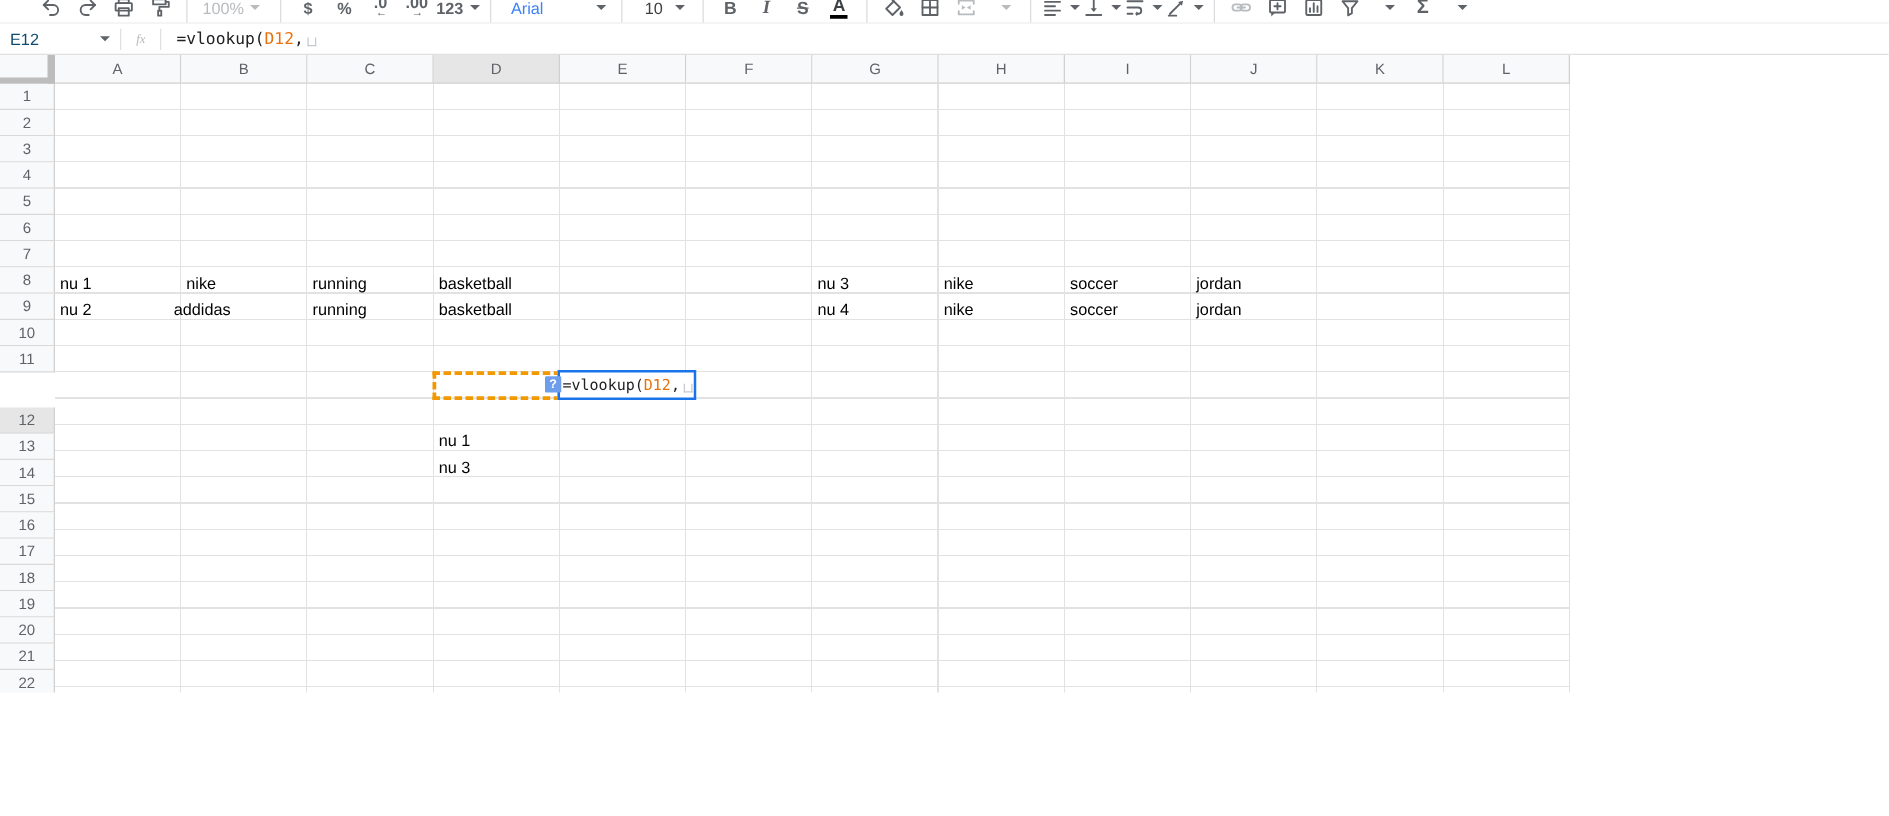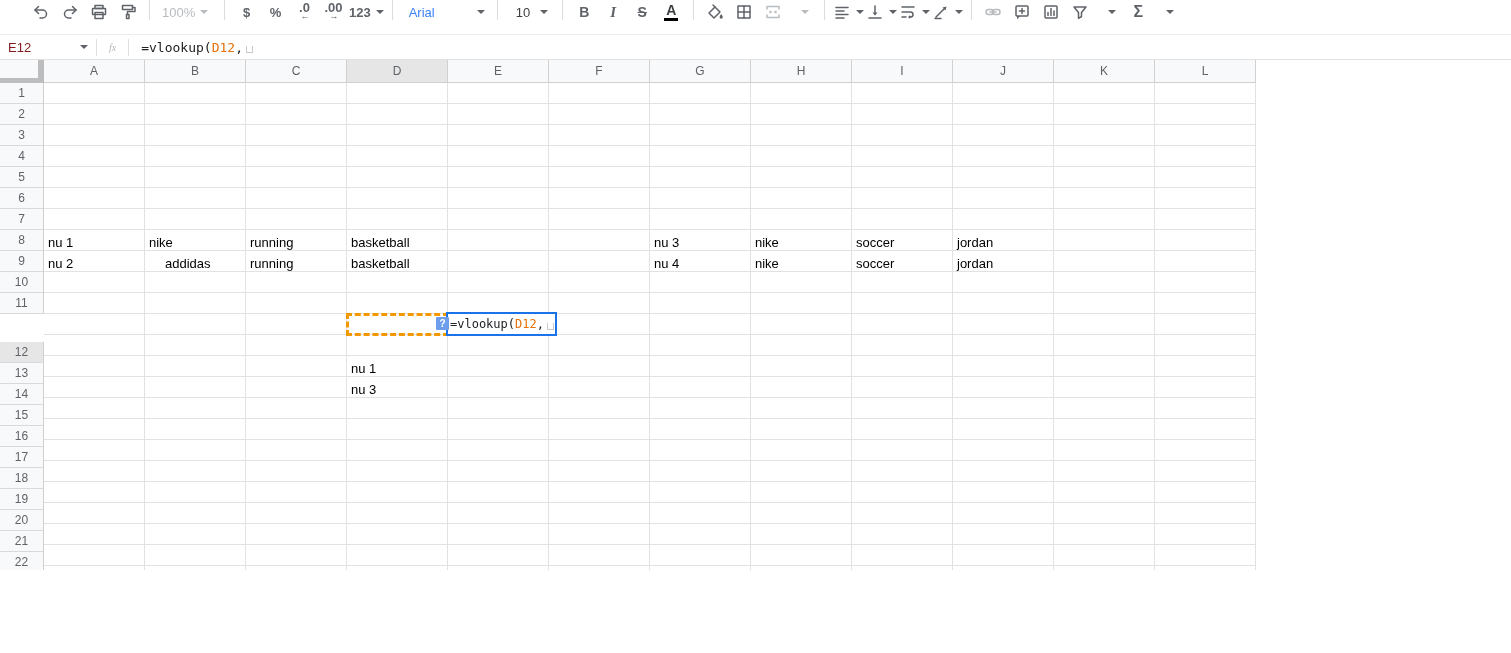--- a/index.html
+++ b/index.html
@@ -4,21 +4,21 @@
 <style>
   * { box-sizing: border-box; }
   html,body { margin:0; padding:0; }
   body {
     width:1511px; height:653px; background:#fff; overflow:hidden;
     font-family:"Liberation Sans", sans-serif; color:#202124;
     position:relative;
   }
   
   .toolbar {
-    height:35px; display:flex; align-items:flex-start; padding-left:26px;
+    height:19px; display:flex; align-items:flex-end; padding-left:26px;
     border-bottom:1px solid #ececec; background:#fff;
   }
   .btn {
     min-width:27px; height:24px; display:flex; align-items:center; justify-content:center;
     color:#5f6368; font-size:13px; margin:0 1px; border-radius:2px; position:relative;
     cursor:default; flex:none;
   }
   .btn svg { display:block; }
   .btn svg .st { fill:none; stroke:#5f6368; stroke-width:1.5; stroke-linecap:round; stroke-linejoin:round; }
   .btn svg .fi { fill:#5f6368; stroke:none; }
@@ -38,21 +38,21 @@
   .bold-b { font-weight:bold; font-size:14px; color:#5f6368; }
   .ital-i { font-family:"Liberation Serif", serif; font-style:italic; font-size:15px; font-weight:bold; color:#5f6368; }
   .strike-s { font-size:14px; font-weight:bold; text-decoration:line-through; color:#5f6368; }
   .tcolor-a { display:flex; flex-direction:column; align-items:center; }
   .tcolor-a .a { font-size:14px; font-weight:bold; color:#3c4043; line-height:14px; }
   .tcolor-a .bar { width:14px; height:3px; background:#000; margin-top:1px; }
   .sigma { font-size:16px; color:#5f6368; font-weight:bold; }
   
   .fbar { height:25px; display:flex; align-items:center; border-bottom:1px solid #e0e0e0; background:#fff; }
   .namebox { width:96px; display:flex; align-items:center; justify-content:space-between;
-             padding:0 8px; font-size:13px; color:#7f1d1d; height:100%; }
+             padding:0 8px; font-size:13px; color:#0c4a6e; height:100%; }
   .fx { font-family:"Liberation Serif", serif; font-style:italic; color:#b4b7ba; font-size:10px;
         padding:0 12px; }
   .fsep { width:1px; height:17px; background:#e0e0e0; }
   .ftext { font-family:"DejaVu Sans Mono", monospace; font-size:13px; margin-left:12px;
            display:flex; align-items:center; white-space:pre; }
   .oref { color:var(--ref-orange,#e8710a); }
   .phold { display:inline-block; width:7px; height:7px; border:1px solid #c6cace; border-top:none;
            margin-left:3px; margin-top:5px; }
   
   .sheet { position:relative; width:1511px; height:592px; background:#fff; }
@@ -322,21 +322,21 @@
     </div>
   <div class="cell" style="left: 0px; top: 105px;">nu 1</div>
       <div class="cell" style="left: 101px; top: 105px;">nike</div>
       <div class="cell" style="left: 202px; top: 105px;">running</div>
       <div class="cell" style="left: 303px; top: 105px;">basketball</div>
       <div class="cell" style="left: 606px; top: 105px;">nu 3</div>
       <div class="cell" style="left: 707px; top: 105px;">nike</div>
       <div class="cell" style="left: 808px; top: 105px;">soccer</div>
       <div class="cell" style="left: 909px; top: 105px;">jordan</div>
       <div class="cell" style="left: 0px; top: 126px;">nu 2</div>
-      <div class="cell" style="left: 117px; top: 126px;">addidas</div>
+      <div class="cell" style="left: 91px; top: 126px;">addidas</div>
       <div class="cell" style="left: 202px; top: 126px;">running</div>
       <div class="cell" style="left: 303px; top: 126px;">basketball</div>
       <div class="cell" style="left: 606px; top: 126px;">nu 4</div>
       <div class="cell" style="left: 707px; top: 126px;">nike</div>
       <div class="cell" style="left: 808px; top: 126px;">soccer</div>
       <div class="cell" style="left: 909px; top: 126px;">jordan</div>
       <div class="cell" style="left: 303px; top: 231px;">nu 1</div>
       <div class="cell" style="left: 303px; top: 252px;">nu 3</div>
     </div>
 </div>

